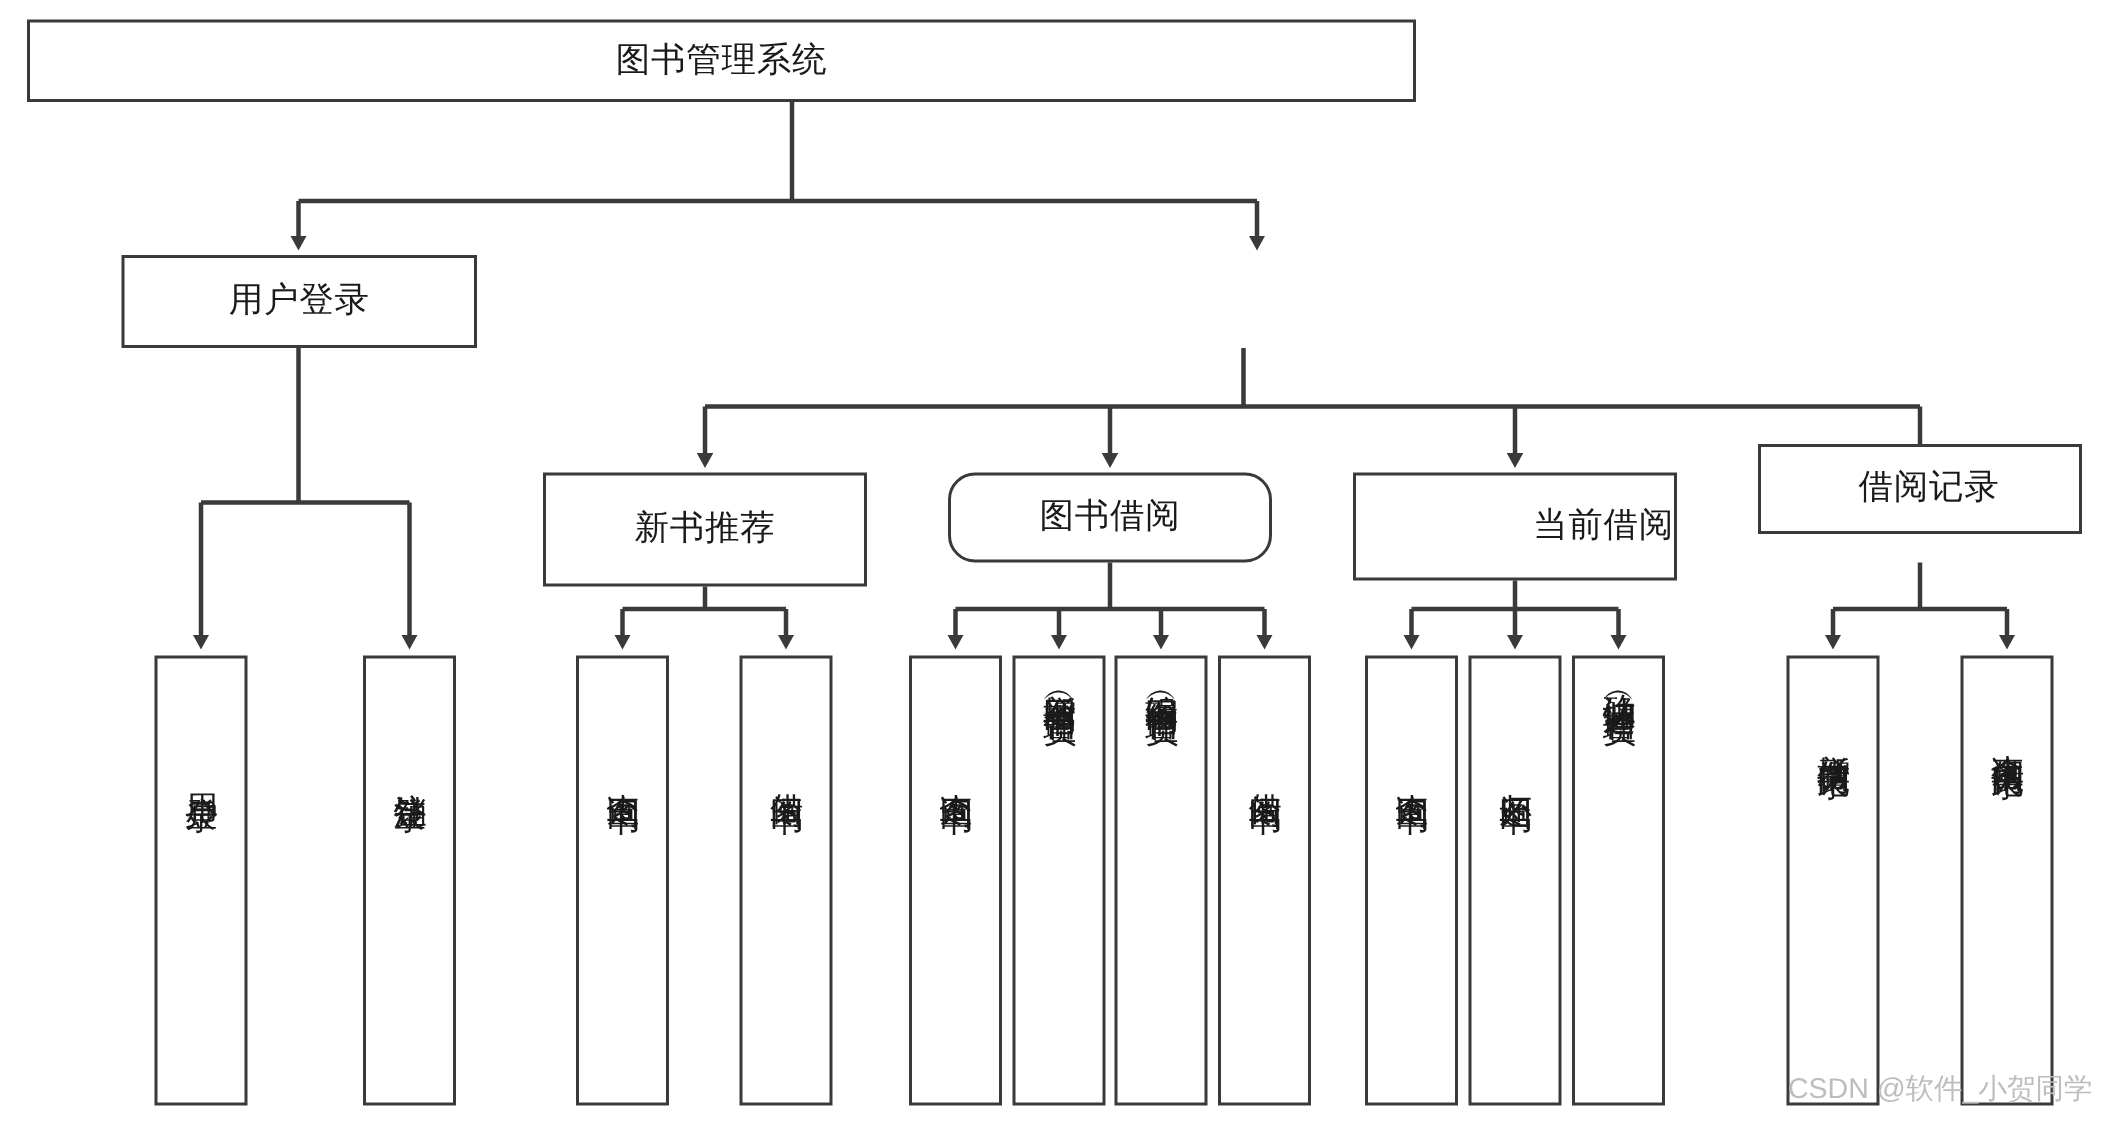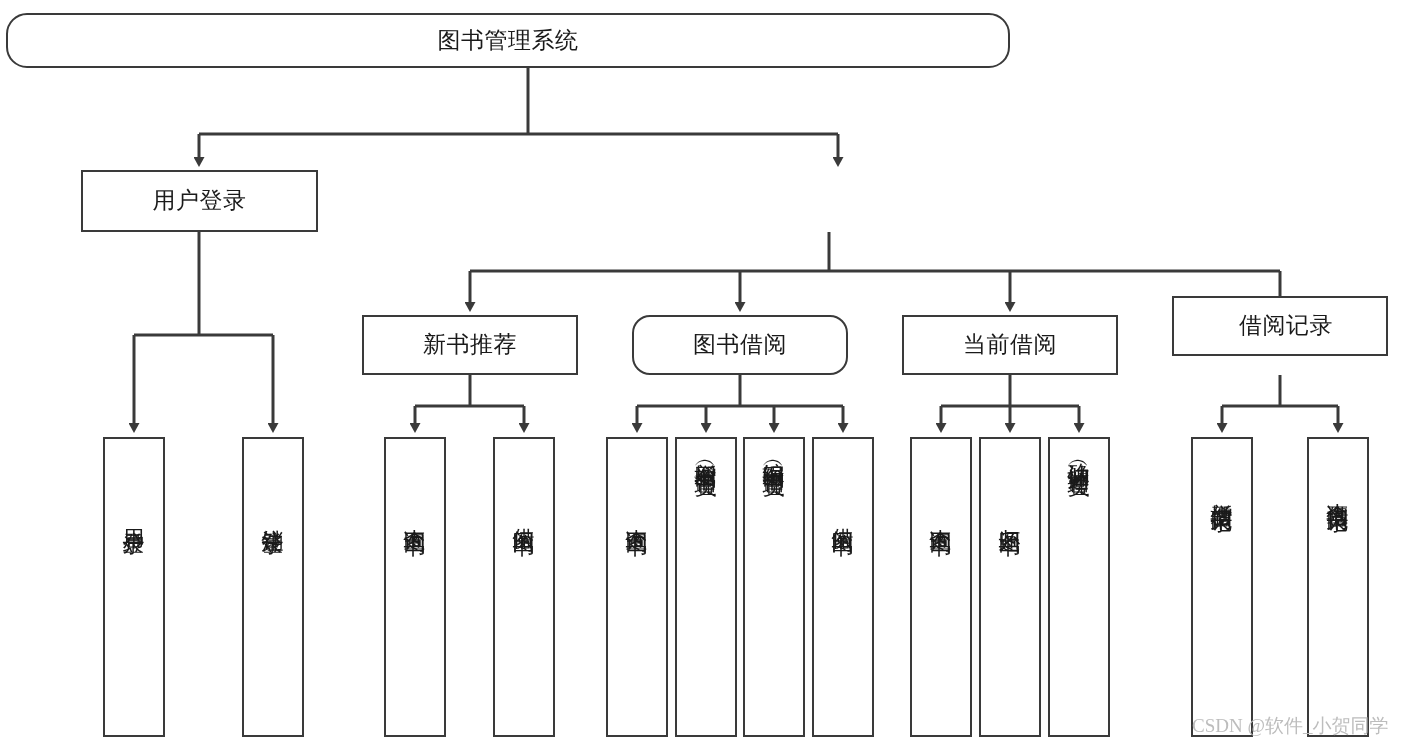--- a/index.html
+++ b/index.html
@@ -66,21 +66,21 @@
     margin-top: 42px;
   }
   .node.vert.top .label {
     margin-top: 2px;
   }
   .watermark {
     position: absolute;
     color: #bdbdbd;
     font-size: 19px;
     white-space: nowrap;
-    font-family: Liberation Serif, serif;
+    font-family: Liberation Sans, sans-serif;
   }
 </style>
 </head>
 <body>
 
 <div id="canvas">
 
   <svg id="edges" viewBox="0 0 1405 747" xmlns="http://www.w3.org/2000/svg">
     <defs>
       <marker id="arrow" markerWidth="10" markerHeight="11" refX="1" refY="5.5" orient="auto" markerUnits="userSpaceOnUse">
@@ -124,35 +124,35 @@
       <path d="M1010,406 L1010,424" marker-end="url(#arrow)"></path>
       <path d="M1079,406 L1079,424" marker-end="url(#arrow)"></path>
 
       <path d="M1280,375 L1280,406"></path>
       <path d="M1222,406 L1338,406"></path>
       <path d="M1222,406 L1222,424" marker-end="url(#arrow)"></path>
       <path d="M1338,406 L1338,424" marker-end="url(#arrow)"></path>
     </g>
   </svg>
 
-  <div class="node root horiz" style="left:6px; top:13px; width:1004px; height:55px;border-radius:21px;">
+  <div class="node root horiz" style="left:18px; top:13px; width:926px; height:55px;">
     <span class="label">图书管理系统</span>
   </div>
 
   <div class="node horiz" style="left:81px; top:170px; width:237px; height:62px;">
     <span class="label">用户登录</span>
   </div>
 
-  <div class="node horiz" style="left:362px; top:315px; width:216px; height:60px;">
+  <div class="node horiz" style="left:362px; top:315px; width:216px; height:76px;">
     <span class="label">新书推荐</span>
   </div>
   <div class="node horiz" style="left:632px; top:315px; width:216px; height:60px;border-radius:18px;">
     <span class="label">图书借阅</span>
   </div>
-  <div class="node horiz" style="left:902px; top:315px; width:216px; height:60px;">
+  <div class="node horiz" style="left:902px; top:315px; width:216px; height:72px;justify-content:flex-end;">
     <span class="label">当前借阅</span>
   </div>
   <div class="node horiz" style="left:1172px; top:296px; width:216px; height:60px;padding-left:12px;">
     <span class="label">借阅记录</span>
   </div>
 
   <div class="node vert mid" style="left:103px; top:437px; width:62px; height:300px;">
     <span class="label">用户登录</span>
   </div>
   <div class="node vert mid" style="left:242px; top:437px; width:62px; height:300px;">

